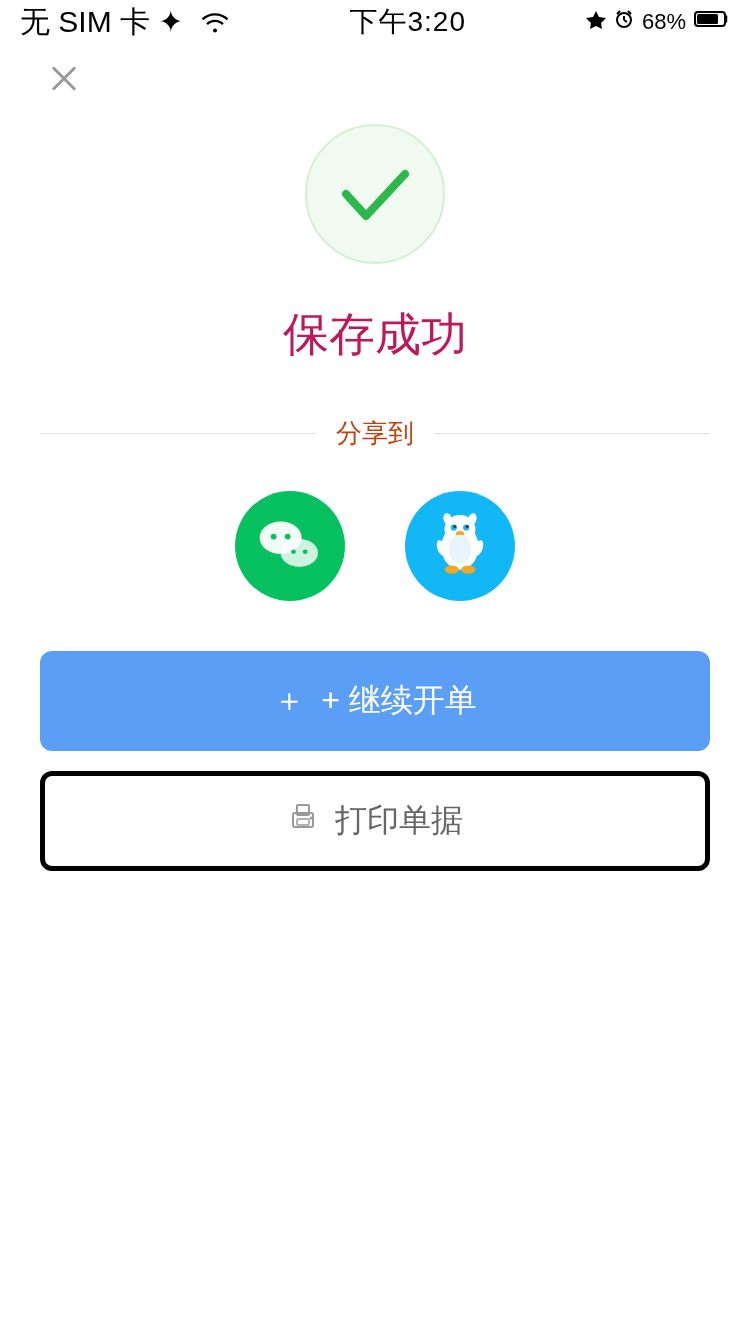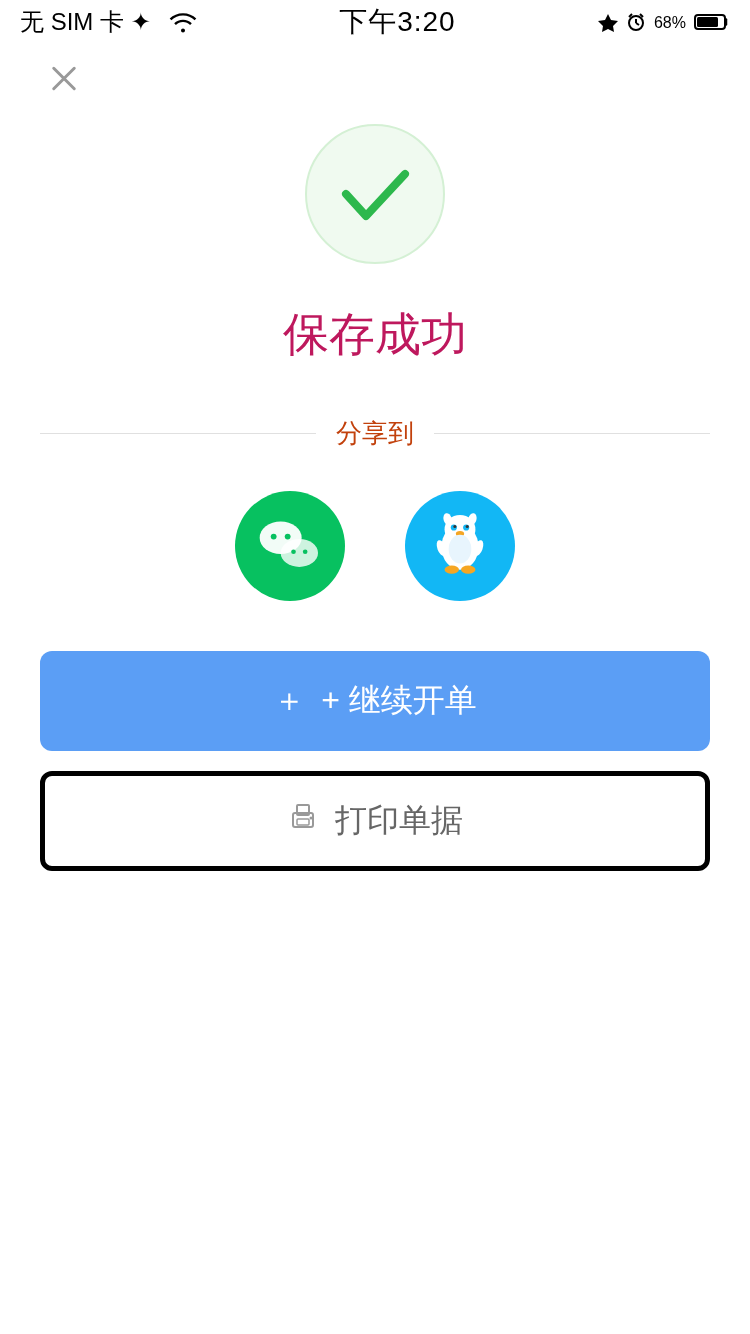--- a/index.html
+++ b/index.html
@@ -22,32 +22,32 @@
       align-items: center;
       justify-content: space-between;
       padding: 0 20px;
       font-size: 24px;
       color: #000;
     }
     .status-left {
       display: flex;
       align-items: center;
       gap: 18px;
-      font-size: 24px;
+      font-size: 30px;
     }
     .status-center {
       font-size: 28px;
       font-weight: 400;
       letter-spacing: 1px;
     }
     .status-right {
       display: flex;
-      align-items: flex-end;
+      align-items: flex-start;
       gap: 8px;
-      font-size: 16px;
+      font-size: 22px;
     }
 
     
     .close-btn {
       position: absolute;
       top: 54px;
       left: 40px;
       width: 48px;
       height: 48px;
       display: flex;

